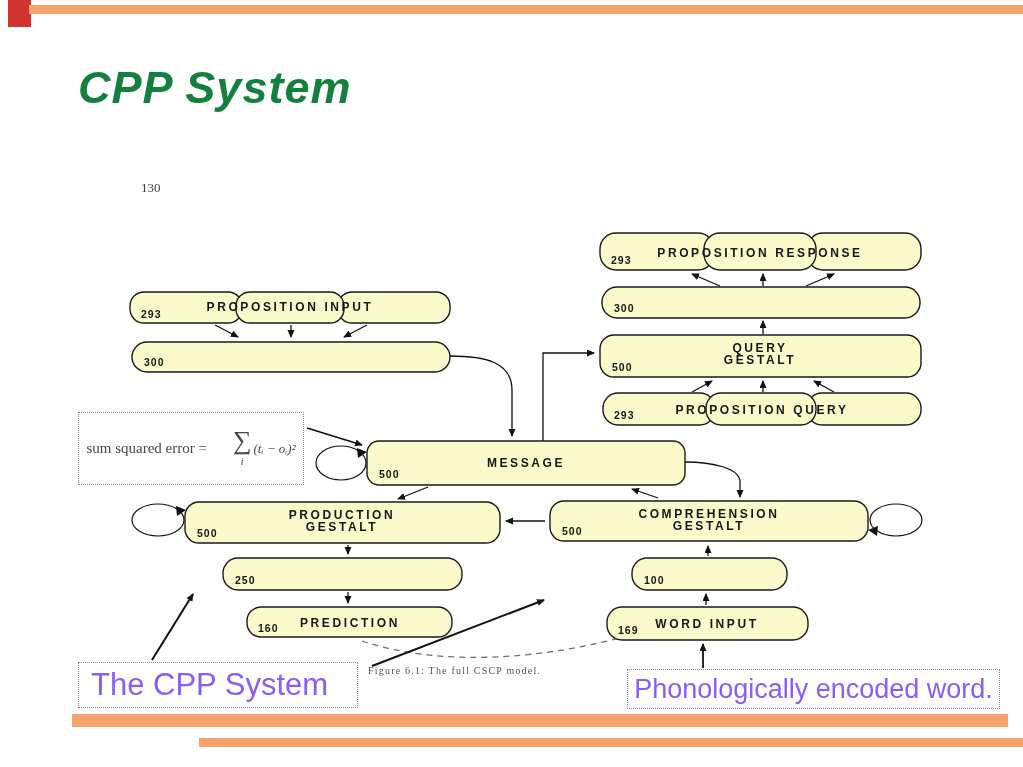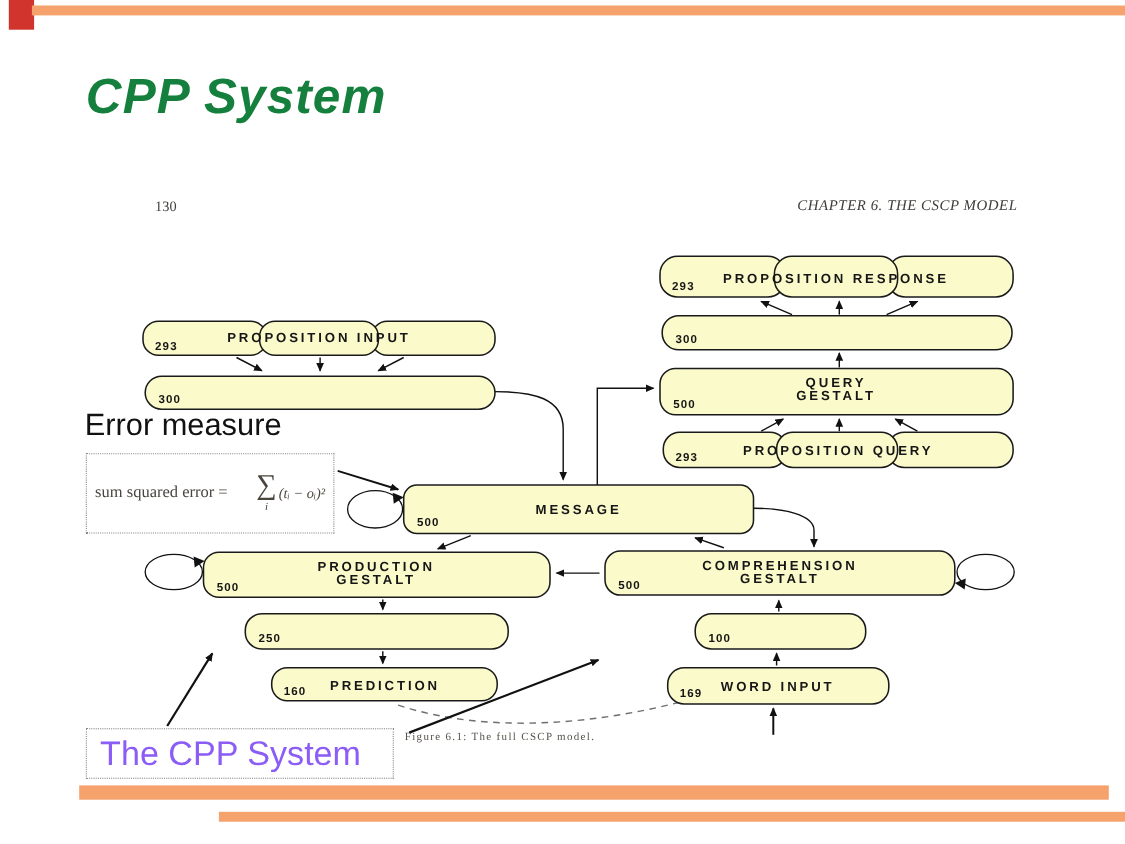--- a/index.html
+++ b/index.html
@@ -47,21 +47,20 @@
 <div id="slide">
 
   <div class="bar" id="accent-block"></div>
   <div class="bar" id="accent-bar-top"></div>
   <div class="bar" id="accent-bar-bottom1"></div>
   <div class="bar" id="accent-bar-bottom2"></div>
 
   <div id="slide-title">CPP System</div>
 
   <div class="scan-text" id="page-number">130</div>
-  <div class="scan-text" id="chapter-header">CHAPTER 6.  THE CSCP MODEL</div>
   <div class="scan-text" id="figure-caption">Figure 6.1: The full CSCP model.</div>
 
   <svg id="diagram-svg" width="1023" height="767" viewBox="0 0 1023 767">
     <defs>
       <marker id="ah" markerUnits="userSpaceOnUse" markerWidth="9" markerHeight="8" refX="7" refY="3.5" orient="auto">
         <path d="M0,0 L8,3.5 L0,7 z" fill="#111111"></path>
       </marker>
       <marker id="ahg" markerUnits="userSpaceOnUse" markerWidth="9" markerHeight="8" refX="7" refY="3.5" orient="auto">
         <path d="M0,0 L8,3.5 L0,7 z" fill="#6e6e6e"></path>
       </marker>
@@ -179,29 +178,31 @@
       <text class="nn" x="644" y="584">100</text>
     </g>
 
     <g>
       <rect class="nodebox" x="607" y="607" width="201" height="33" rx="15"></rect>
       <text class="nl" x="707" y="628">WORD INPUT</text>
       <text class="nn" x="618" y="634">169</text>
     </g>
   </svg>
 
-  <div id="error-measure">Error measure</div>
 
   <div class="callout" id="formula-box">
     <span class="fprefix">sum squared error =</span>
     <span class="sig-wrap">
       <span class="sig">∑</span>
       <span class="sig-sub">i</span>
     </span>
     <span class="fbody">(tᵢ − oᵢ)²</span>
   </div>
 
   <div class="callout" id="cpp-box">
     <span>The CPP System</span>
   </div>
 
+  <div class="callout" id="phono-box">
+    <span>Phonologically encoded word.</span>
+  </div>
 
 </div>
 
 </body></html>

